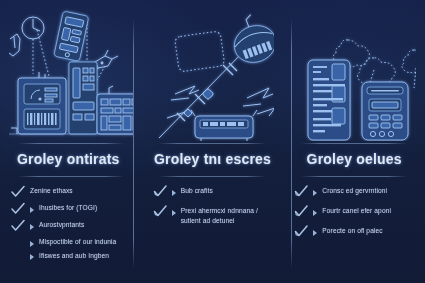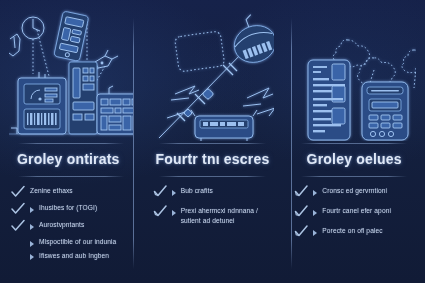--- a/index.html
+++ b/index.html
@@ -348,21 +348,21 @@
             <rect x="76" y="116" width="9" height="4"></rect>
             <rect x="87" y="116" width="6" height="4"></rect>
           </g>
           <path class="ln2" d="M50 132 L50 135 M96 132 L96 135"></path>
           <path class="ln2" d="M44 110 L40 104 M102 110 L106 104"></path>
         </g>
       </svg>
     </div>
 
     <div class="rule top"></div>
-    <div class="heading">Fourtr tnι escres</div>
+    <div class="heading">Groley tnι escres</div>
     <div class="rule bot"></div>
 
     <div class="list">
 
       <div class="item">
         <span class="check">
           <svg width="14" height="14" viewBox="0 0 14 14">
               <path d="M1.5 6.5 L5 10.5 L13 1" fill="none" stroke="#b9d2f2" stroke-width="1.5" stroke-linecap="round" stroke-linejoin="round"></path>
               <path d="M1.5 6.5 L2.4 9.6 L5 10.5" fill="none" stroke="#b9d2f2" stroke-width="1.1"></path>
             </svg>

